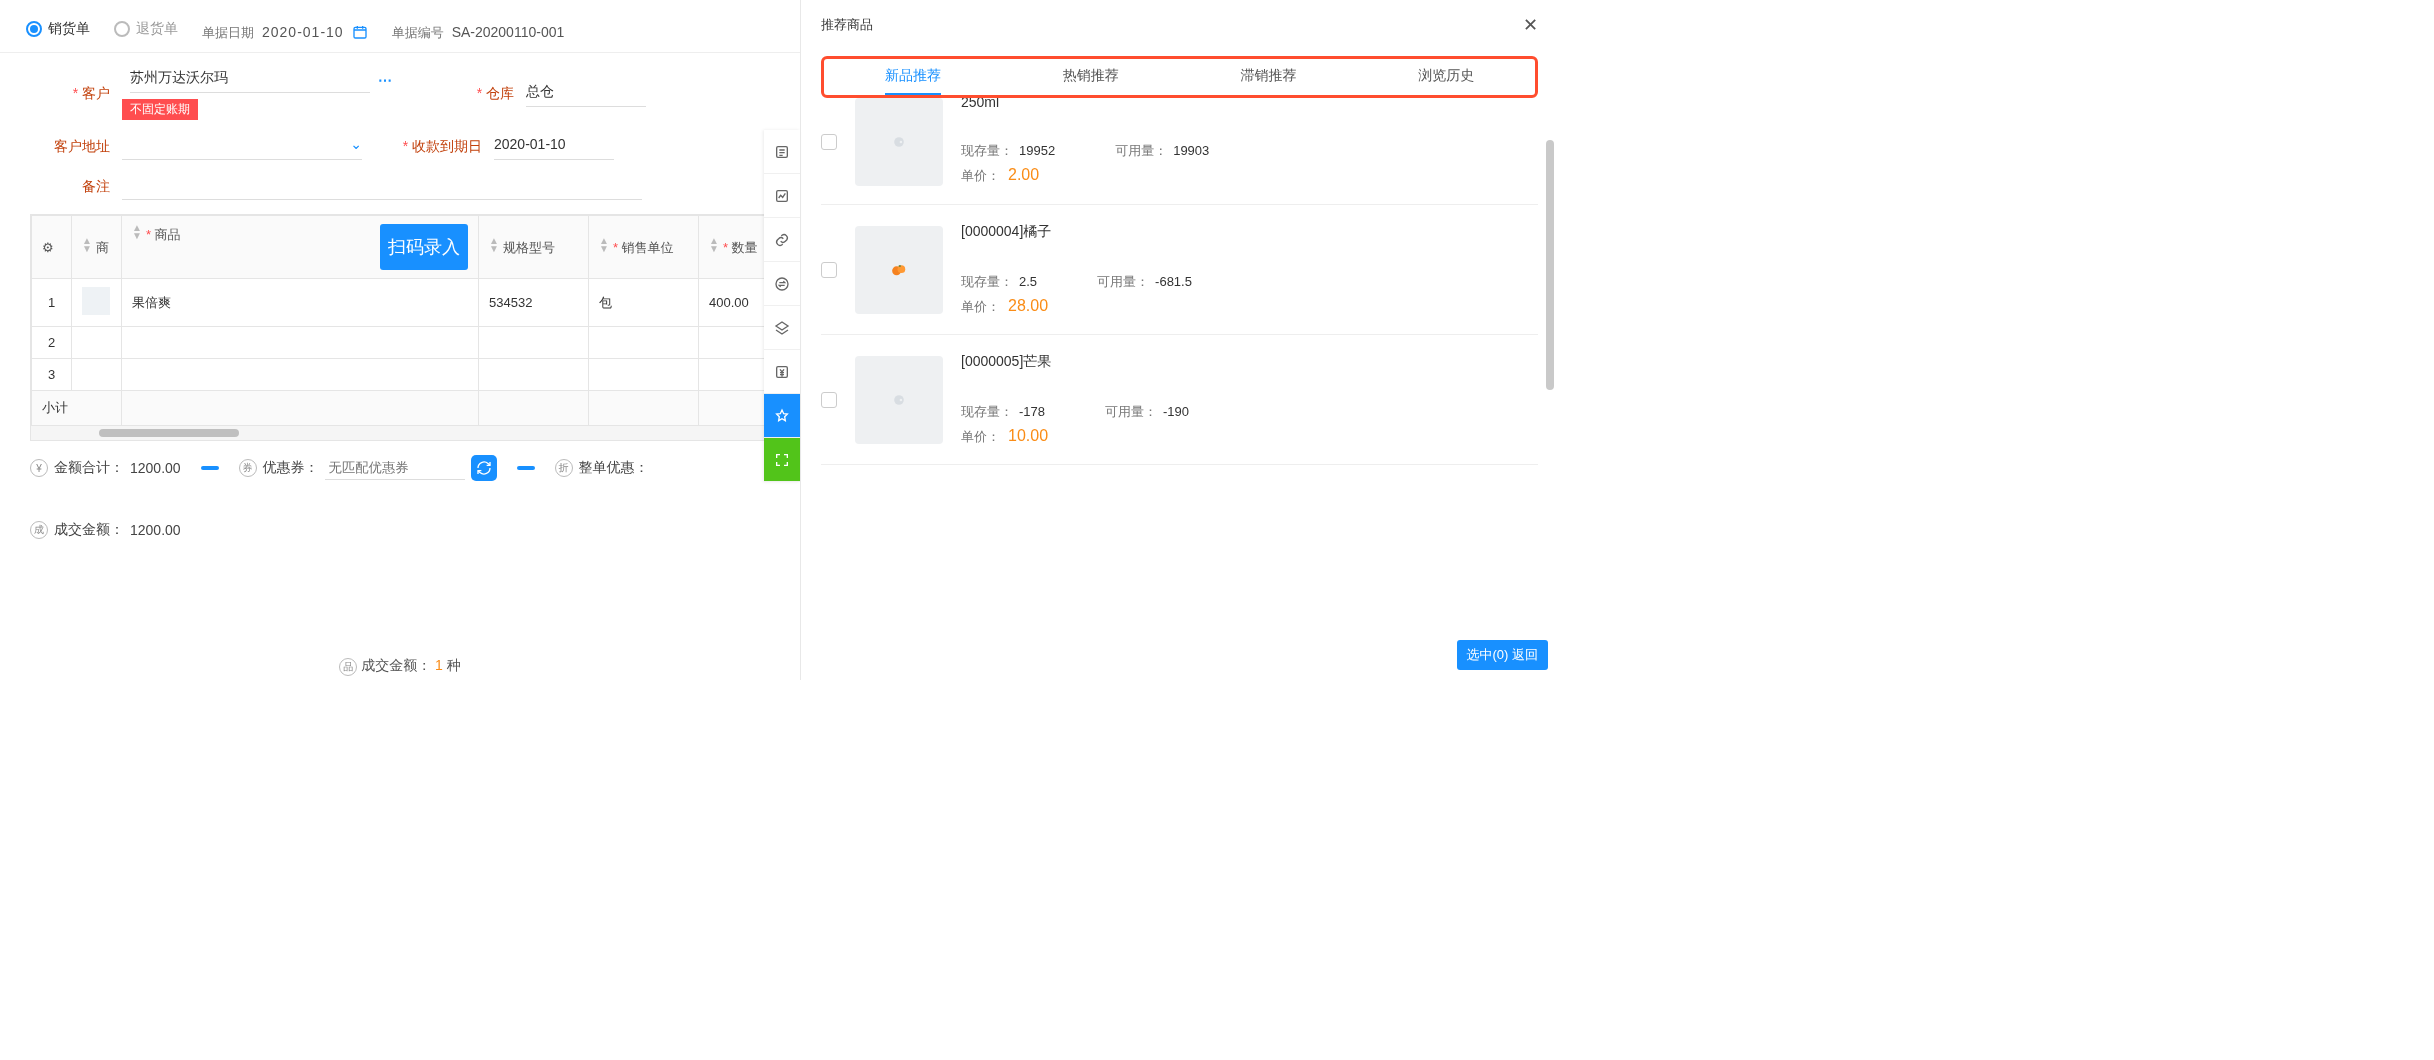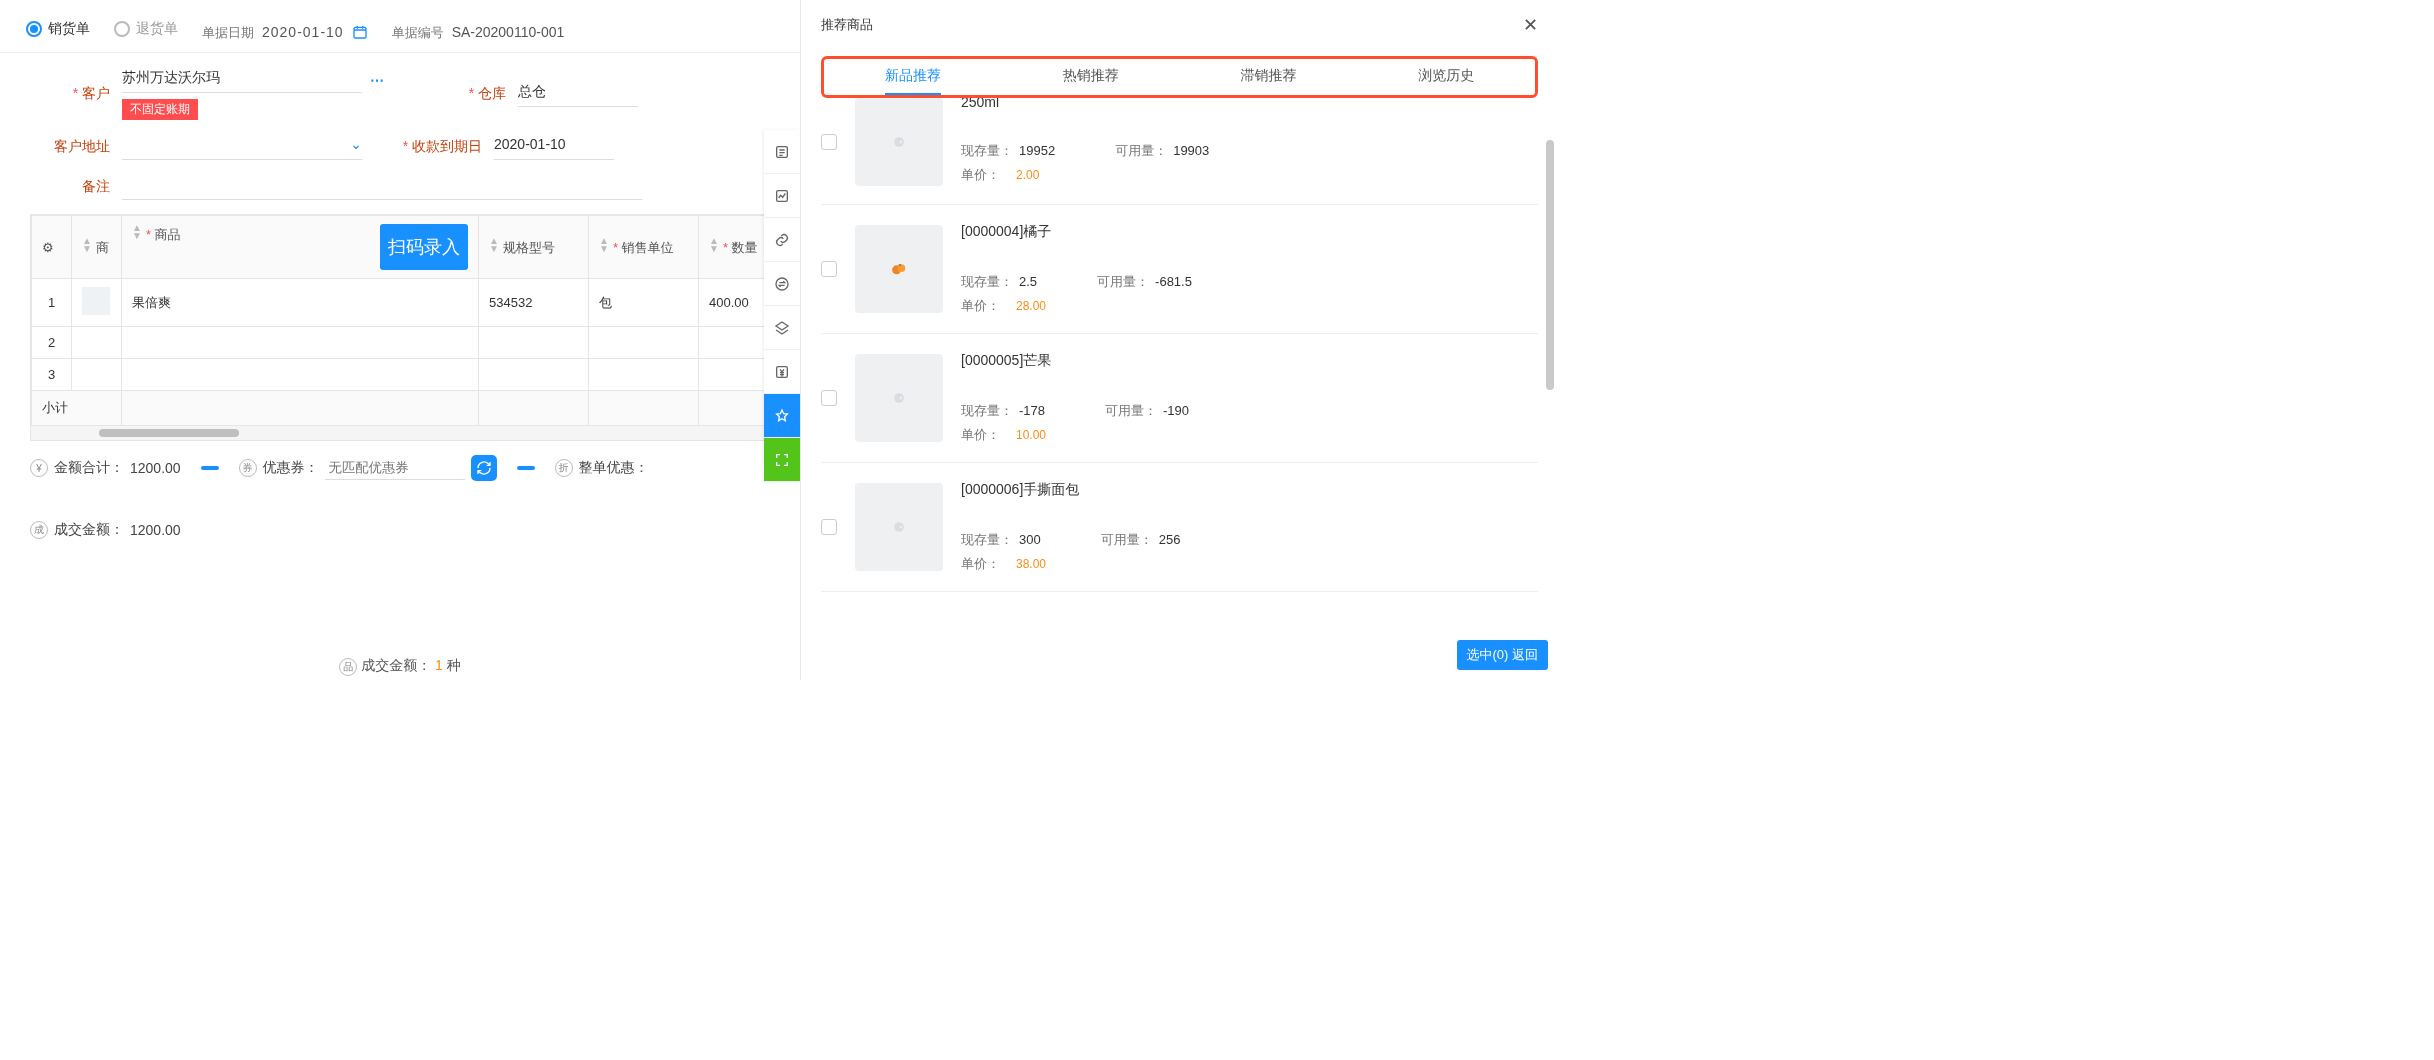--- a/index.html
+++ b/index.html
@@ -71,21 +71,21 @@
 .rp-tab.active { color:#1890ff; border-bottom:2px solid #1890ff; }
 .product-list { flex:1; overflow:auto; padding:0 20px; }
 .prod-row { display:flex; align-items:center; gap:18px; padding:18px 0; border-bottom:1px solid #eee; }
 .chk { width:16px; height:16px; border:1px solid #ccc; border-radius:3px; }
 .prod-img { width:88px; height:88px; background:#eef0f2; display:flex; align-items:center; justify-content:center; color:#d0d4d8; font-size:40px; border-radius:4px; }
 .prod-info { flex:1; }
 .prod-name { color:#333; margin-bottom:10px; }
 .prod-stats { display:flex; gap:60px; color:#777; font-size:13px;margin-top:32px; }
 .prod-stats .val { color:#333; margin-left:6px; }
 .price-line { margin-top:6px; color:#777; font-size:13px; }
-.price-line .price { color:#fa8c16; font-size:12px; font-weight:500; margin-left:16px; }
+.price-line .price { color:#fa8c16; font-size:16px; font-weight:500; margin-left:8px; }
 .scroll-ind { position:absolute; right:4px; top:140px; width:8px; height:250px; background:#c9c9c9; border-radius:4px; }
 
 .rp-footer { position:absolute; right:10px; bottom:10px; }
 .sel-btn { background:#1890ff; color:#fff; border:none; padding:6px 10px; border-radius:3px; font-size:13px; cursor:pointer; }
 
 svg { width:16px; height:16px; }
 </style>
 </head>
 <body>
 
@@ -114,21 +114,21 @@
         <span class="lbl" style="margin-left:16px">单据编号</span>
         <span>SA-20200110-001</span>
       </div>
     </div>
 
     <div class="form-area">
       <div class="form-row">
         <div class="form-field">
           <span class="form-label req">客户</span>
           <div>
-            <div style="display:flex; align-items:center;">
+            <div style="display:flex; align-items:center;margin-left:8px;">
               <span class="input-like" style="min-width:240px">苏州万达沃尔玛</span>
               <span class="ellipsis-btn">⋯</span>
             </div>
             <span class="tag">不固定账期</span>
           </div>
         </div>
         <div class="form-field">
           <span class="form-label req">仓库</span>
           <span class="input-like" style="min-width:120px">总仓</span>
         </div>
@@ -343,36 +343,19 @@
           </span>
           <div class="prod-info">
             <div class="prod-name">[0000005]芒果</div>
             <div class="prod-stats">
               <span>现存量：<span class="val">-178</span></span>
               <span>可用量：<span class="val">-190</span></span>
             </div>
             <div class="price-line">单价：<span class="price">10.00</span></div>
           </div>
         </div>
-        <div class="prod-row">
-          <span class="chk"></span>
-          <span class="prod-img">
-            <svg viewBox="0 0 100 100" width="60" height="60">
-              <circle cx="50" cy="50" r="30" fill="#d8dde2"></circle>
-              <circle cx="62" cy="50" r="8" fill="#eef0f2"></circle>
-            </svg>
-          </span>
-          <div class="prod-info">
-            <div class="prod-name">[0000006]手撕面包</div>
-            <div class="prod-stats">
-              <span>现存量：<span class="val">300</span></span>
-              <span>可用量：<span class="val">256</span></span>
-            </div>
-            <div class="price-line">单价：<span class="price">38.00</span></div>
-          </div>
-        </div>
       </div>
     <div class="scroll-ind"></div>
     <div class="rp-footer">
       <button class="sel-btn">选中(0) 返回</button>
     </div>
   </div>
 </div>
 
 </body></html>

